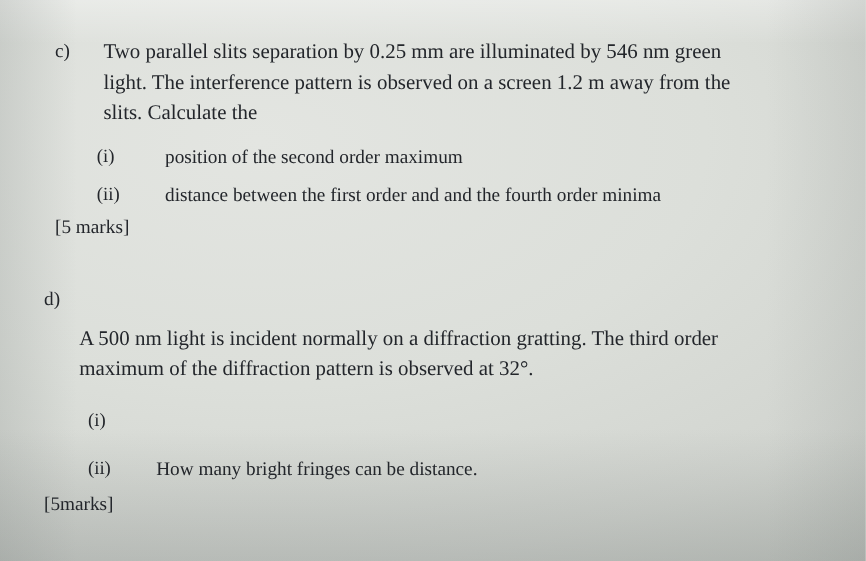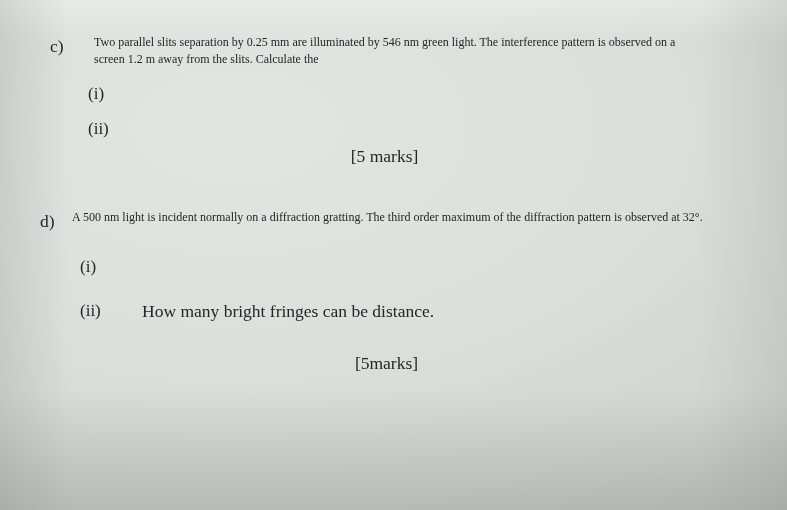--- a/index.html
+++ b/index.html
@@ -59,21 +59,21 @@
   .qrow {
     display: flex;
     align-items: flex-start;
   }
   .qlabel {
     flex: 0 0 auto;
     font-size: 17.5px;
     line-height: 1.45;
   }
   .qtext {
-    font-size: 12px;
+    font-size: 19px;
     line-height: 1.45;
   }
 
   
   #part-c { margin-left: 50px; margin-right: 40px; }
   #part-c .qlabel { width: 44px; }
   #part-c .qtext { max-width: 600px; }
 
   .subitem {
     display: flex;
@@ -86,36 +86,36 @@
   }
   .subitem .sub-text {
     font-size: 17.5px;
     line-height: 1.4;
   }
 
   #c-subitems { margin-left: 38px; margin-top: 13px; }
   #c-subitems .rn { width: 62px; flex: 0 0 auto; }
 
   .marks {
-    text-align: center;
+    text-align: left;
     font-size: 17.5px;
     margin-top: 6px;
     padding-right: 28px;
   }
 
   
   #part-d { margin-left: 40px; margin-right: 40px; margin-top: 42px; }
   #part-d .qlabel { width: 32px; }
-  #part-d .qtext { max-width: 650px; }
+  #part-d .qtext { max-width: 650px; margin-top: 36px; }
 
   #d-subitems { margin-left: 40px; margin-top: 18px; }
   #d-subitems .rn { width: 62px; flex: 0 0 auto; }
   #d-subitems .subitem { margin-top: 20px; }
 
-  #d-marks { margin-top: 30px; padding-right: 14px; }
+  #d-marks { margin-top: 10px; padding-right: 14px; }
 </style>
 </head>
 <body>
 
 <div class="page">
   <div class="shade-top"></div>
   <div class="shade-left"></div>
   <div class="shade-right"></div>
   <div class="shade-bottom"></div>
 
@@ -123,23 +123,25 @@
 
     <div class="qblock" id="part-c">
       <div class="qrow">
         <div class="qlabel">c)</div>
         <div class="qtext">Two parallel slits separation by 0.25 mm are illuminated by 546 nm green light. The interference pattern is observed on a screen 1.2 m away from the slits. Calculate the</div>
       </div>
 
       <div id="c-subitems">
         <div class="subitem">
           <div class="rn">(i)</div>
+          <div class="sub-text">position of the second order maximum</div>
         </div>
         <div class="subitem">
           <div class="rn">(ii)</div>
+          <div class="sub-text">distance between the first order and and the fourth order minima</div>
         </div>
       </div>
 
       <div class="marks">[5 marks]</div>
     </div>
 
     <div class="qblock" id="part-d">
       <div class="qrow">
         <div class="qlabel">d)</div>
         <div class="qtext">A 500 nm light is incident normally on a diffraction gratting. The third order maximum of the diffraction pattern is observed at 32°.</div>

